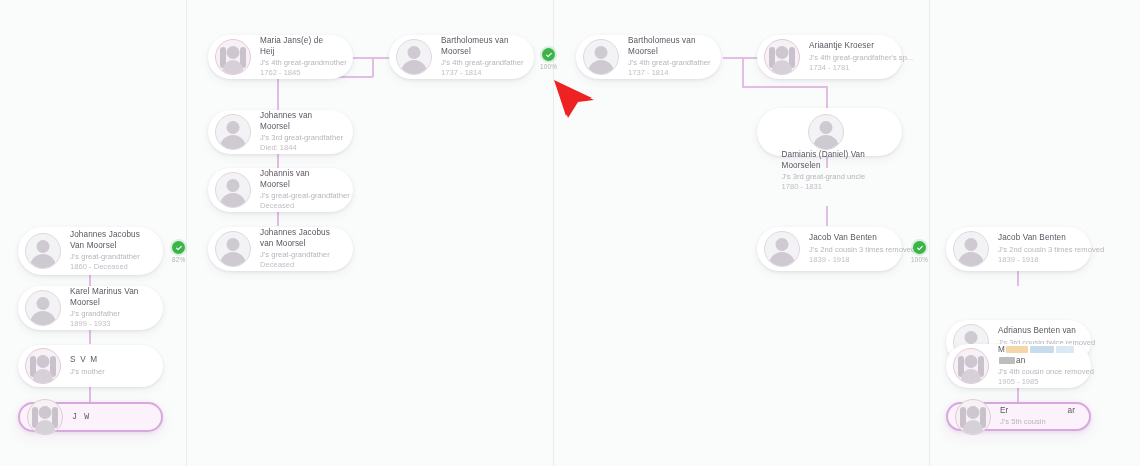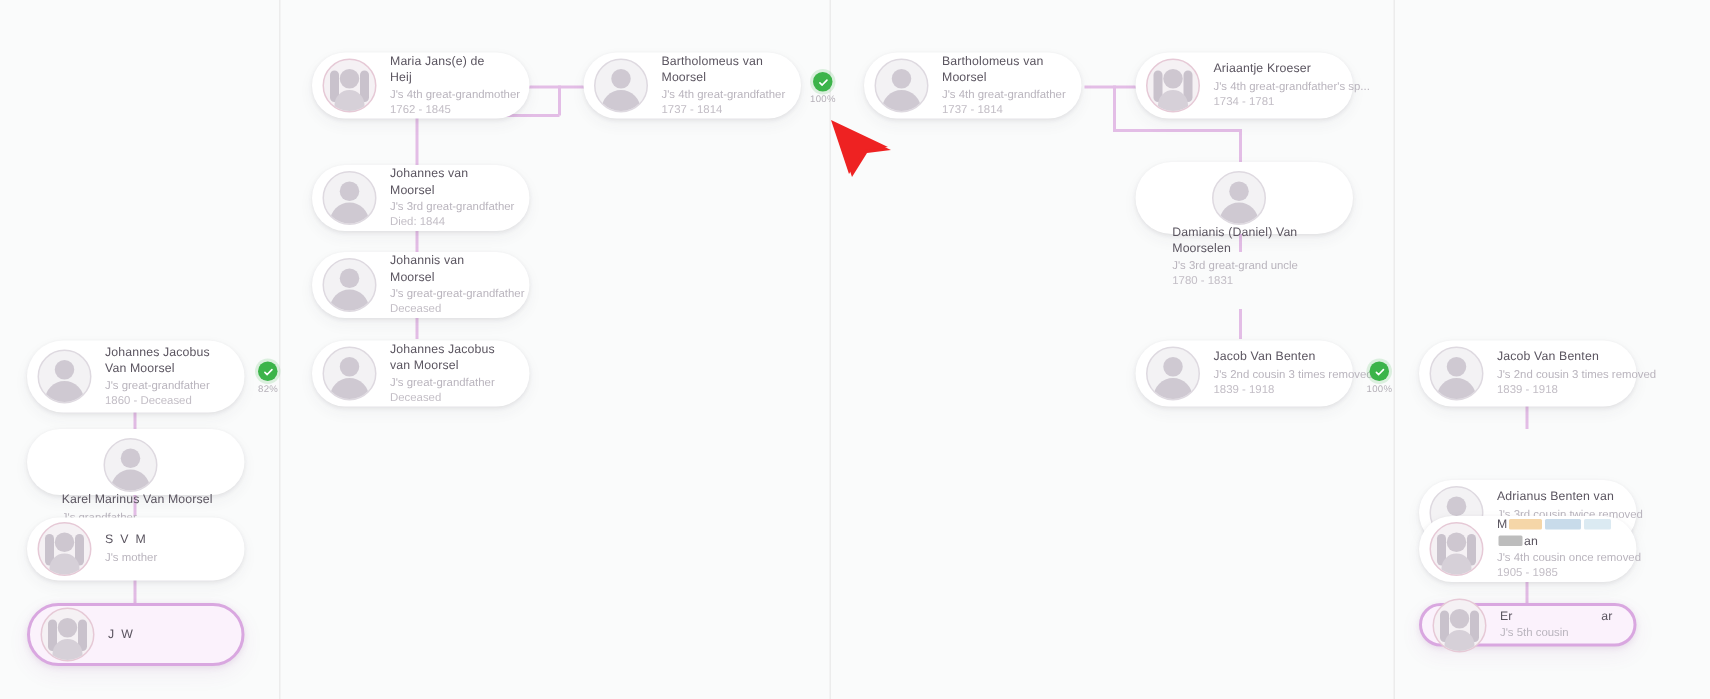--- a/index.html
+++ b/index.html
@@ -229,21 +229,21 @@
       <div class="head"></div>
         <div class="body"></div>
     </div>
     <div class="info" style="width:98px;">
       <div class="pname">Johannes Jacobus Van Moorsel</div>
       <div class="prel">J's great-grandfather</div>
       <div class="pdate">1860 - Deceased</div>
     </div>
   </div>
 
-  <div class="card" style="left:18px;top:286px;width:145px;height:44px;flex-direction:column;">
+  <div class="card" style="left:18px;top:286px;width:145px;height:44px;">
     <div class="avatar male">
       <div class="head"></div>
         <div class="body"></div>
     </div>
     <div class="info">
       <div class="pname">Karel Marinus Van Moorsel</div>
       <div class="prel">J's grandfather</div>
       <div class="pdate">1899 - 1933</div>
     </div>
   </div>
@@ -254,21 +254,21 @@
         <div class="hairR"></div>
         <div class="head"></div>
         <div class="body"></div>
     </div>
     <div class="info">
       <div class="pname" style="letter-spacing:1.2px;">S V M</div>
       <div class="prel">J's mother</div>
     </div>
   </div>
 
-  <div class="card focus" style="left:18px;top:402px;width:145px;height:42px;">
+  <div class="card focus" style="left:18px;top:402px;width:145px;height:30px;font-family:Liberation Mono, monospace;">
     <div class="avatar female">
       <div class="hairL"></div>
         <div class="hairR"></div>
         <div class="head"></div>
         <div class="body"></div>
     </div>
     <div class="info">
       <div class="pname" style="letter-spacing:1.2px;">J W</div>
     </div>
   </div>

